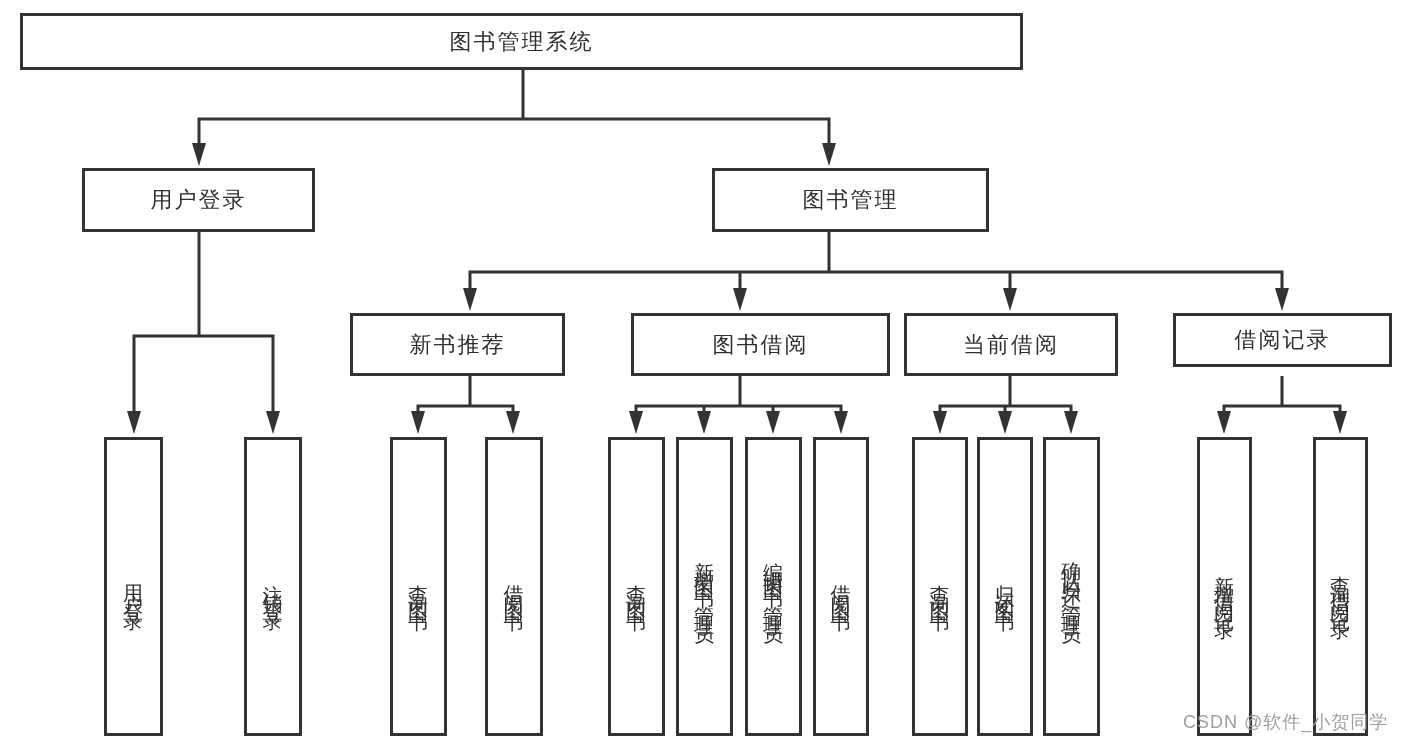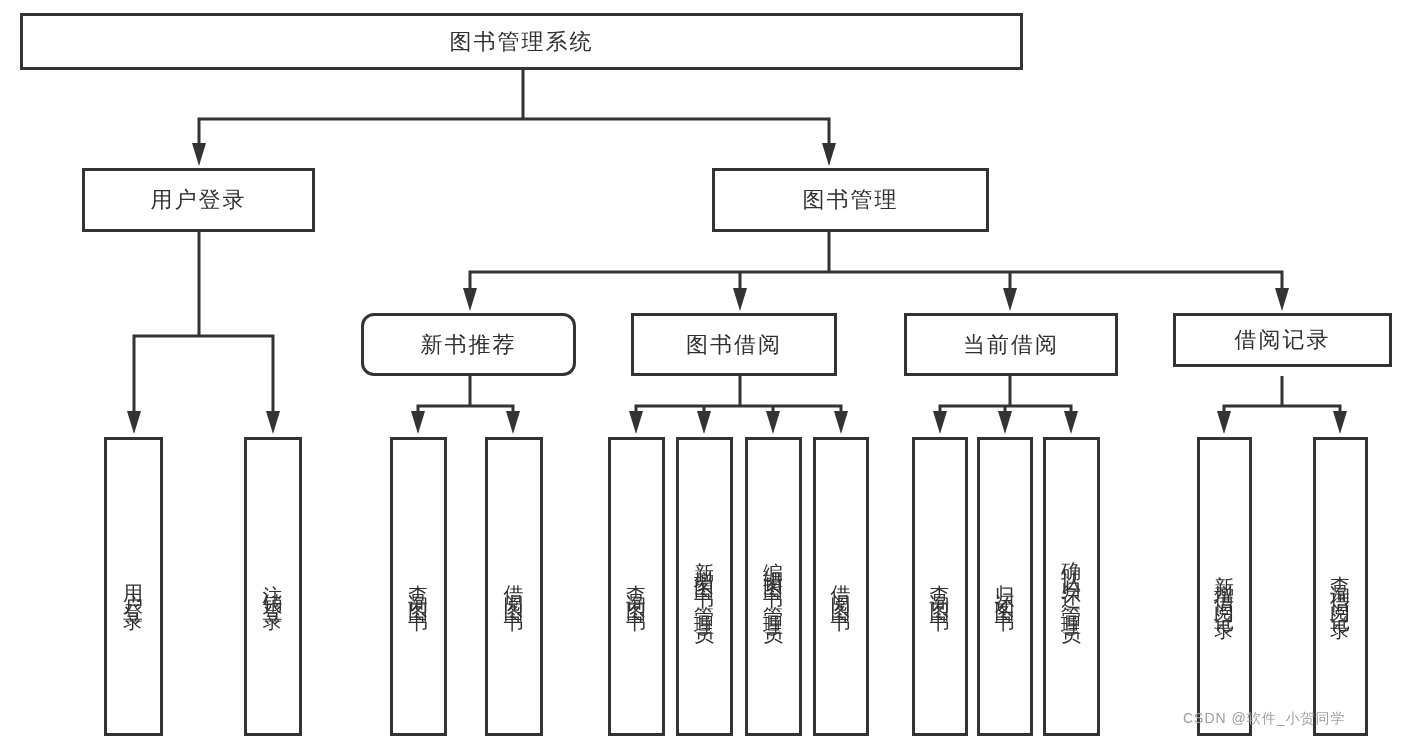--- a/index.html
+++ b/index.html
@@ -43,21 +43,21 @@
     text-orientation: mixed;
     font-size: 20px;
     letter-spacing: 9px;
     line-height: 1;
     white-space: nowrap;
   }
   .watermark {
     position: absolute;
     left: 1183px;
     top: 710px;
-    font-size: 14px;
+    font-size: 18px;
     color: #9e9e9e;
     white-space: nowrap;
     letter-spacing: 1px;
   }
 </style>
 </head>
 <body>
 
 <div class="stage">
 
@@ -112,24 +112,24 @@
     <span>图书管理系统</span>
   </div>
 
   <div class="node h-node" style="left:82px; top:168px; width:233px; height:64px;">
     <span>用户登录</span>
   </div>
   <div class="node h-node" style="left:712px; top:168px; width:277px; height:64px;">
     <span>图书管理</span>
   </div>
 
-  <div class="node h-node" style="left:361px; top:313px; width:215px; height:63px;border-radius:13px;">
+  <div class="node h-node" style="left:350px; top:313px; width:215px; height:63px;">
     <span>新书推荐</span>
   </div>
-  <div class="node h-node" style="left:631px; top:313px; width:206px; height:63px;">
+  <div class="node h-node" style="left:631px; top:313px; width:259px; height:63px;">
     <span>图书借阅</span>
   </div>
   <div class="node h-node" style="left:904px; top:313px; width:214px; height:63px;">
     <span>当前借阅</span>
   </div>
   <div class="node h-node" style="left:1173px; top:313px; width:219px; height:54px;">
     <span>借阅记录</span>
   </div>
 
   <div class="node v-node" style="left:104px; top:437px; width:59px; height:299px;">

